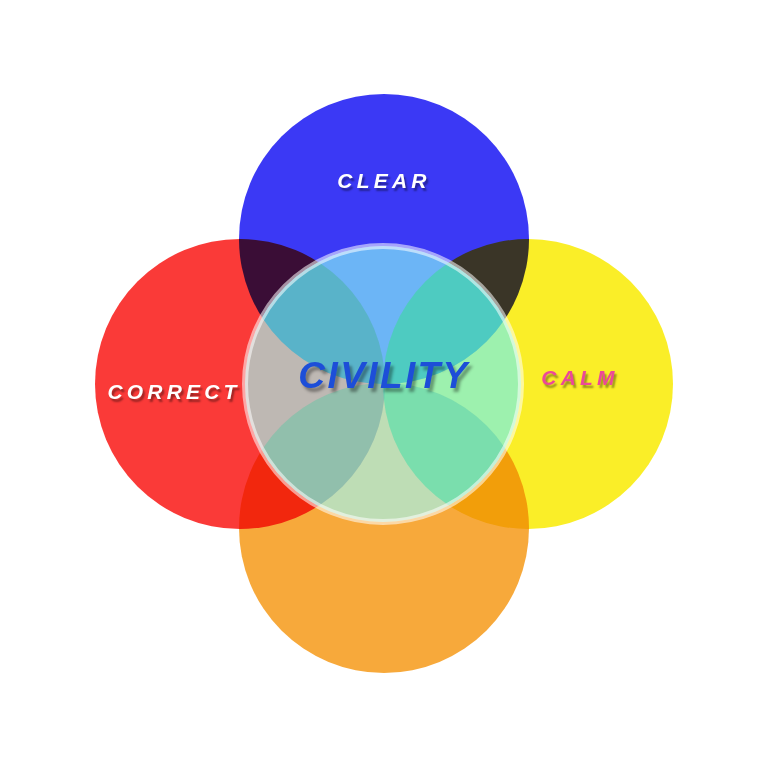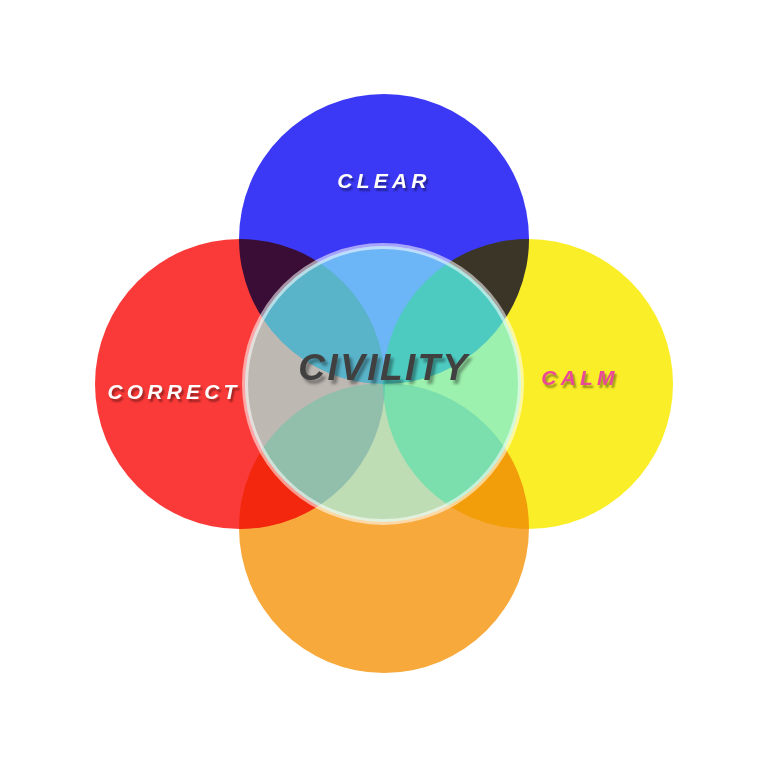--- a/index.html
+++ b/index.html
@@ -93,15 +93,15 @@
     </g>
   </svg>
 
   <div class="label label-petal" id="label-clear" style="left: 384px; top: 181px; color: rgb(255, 255, 255);">CLEAR</div>
 
   <div class="label label-petal" id="label-correct" style="left: 174px; top: 380px; color: rgb(255, 255, 255);">CORRECT</div>
 
   <div class="label label-petal" id="label-calm" style="left: 580px; top: 378px; color: #ec4899;">CALM</div>
 
 
-  <div class="label label-center" id="label-civility" style="left: 384px; top: 368px; color: #404040;">CIVILITY</div>
+  <div class="label label-center" id="label-civility" style="left: 384px; top: 376px; color: #1d4ed8;">CIVILITY</div>
 
 </div>
 
 </body></html>

